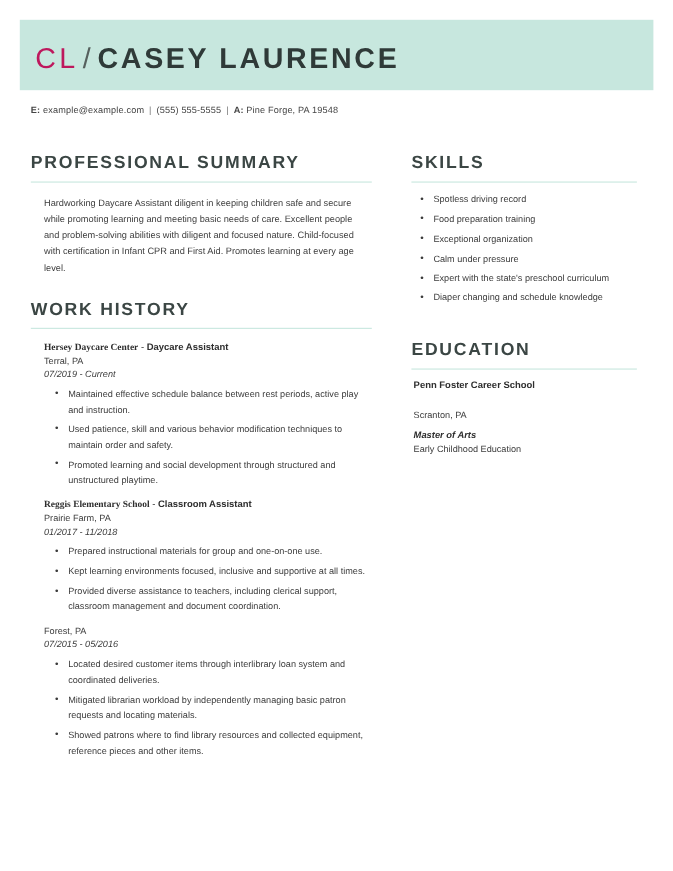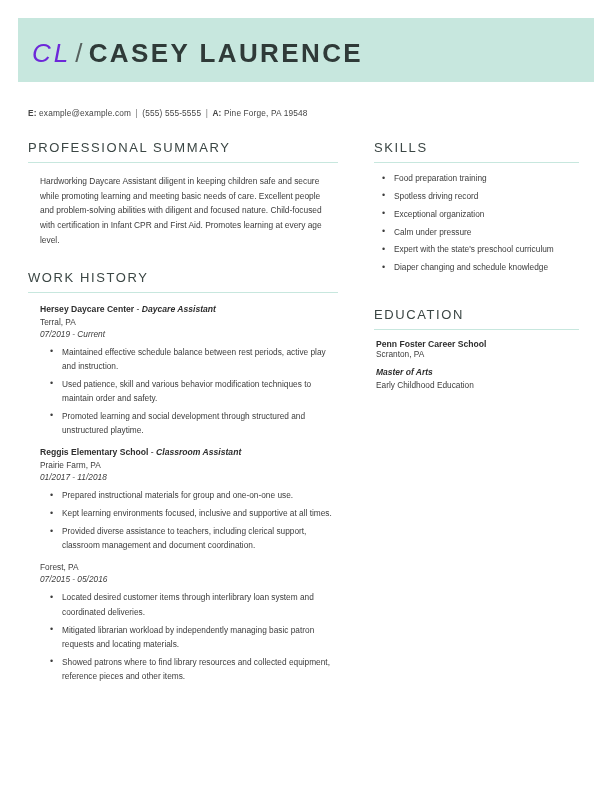--- a/index.html
+++ b/index.html
@@ -36,40 +36,39 @@
     position: absolute;
     left: 32px;
     top: 38px;
     font-size: 26px;
     letter-spacing: 2.2px;
     color: #3f4a47;
     white-space: nowrap;
   }
   .header-initials {
     font-weight: normal;
-    color: #6d28d9;
+    color: #be185d;
     letter-spacing: 3px;
-    font-style: italic;
   }
   .header-sep {
     font-weight: normal;
     color: #56615e;
     padding: 0 4px;
   }
   .header-fullname {
     font-weight: bold;
     color: #2f3a38;
     letter-spacing: 2.4px;
   }
 
   
   .contact-line {
     position: absolute;
     left: 28px;
-    top: 108px;
+    top: 95px;
     font-size: 8.3px;
     color: #444444;
     letter-spacing: 0.15px;
     white-space: nowrap;
   }
   .contact-line b { font-weight: bold; }
   .contact-sep { color: #777; padding: 0 2px; }
 
   
   .col-left {
@@ -79,22 +78,22 @@
     width: 310px;
   }
   .col-right {
     position: absolute;
     left: 374px;
     top: 140px;
     width: 205px;
   }
 
   .section-title {
-    font-size: 13px;
-    font-weight: normal;
+    font-size: 16px;
+    font-weight: bold;
     letter-spacing: 1.6px;
     color: #3b4644;
     padding-bottom: 7px;
     text-transform: uppercase;
   }
   .rule {
     border-bottom: 1px solid #c7e7de;
     height: 0;
     margin-bottom: 11px;
   }
@@ -115,23 +114,23 @@
 
   .section-gap { height: 22px; }
 
   
   .job { padding-left: 12px; margin-bottom: 10px; }
   .job-head {
     font-size: 8.6px;
     color: #2e2e2e;
     margin-bottom: 3px;
   }
-  .job-employer { font-weight: bold; }
+  .job-employer { font-weight: bold; font-family: Liberation Serif, serif; }
   .job-dash { font-weight: normal; }
-  .job-title { font-style: italic; font-weight: bold; }
+  .job-title { font-weight: bold; }
   .job-loc {
     font-size: 8.3px;
     color: #3c3c3c;
     margin-bottom: 2px;
   }
   .job-dates {
     font-size: 8.3px;
     font-style: italic;
     color: #3c3c3c;
     margin-bottom: 6px;
@@ -180,21 +179,21 @@
     top: -0.5px;
     color: #3c3c3c;
     font-size: 9px;
   }
 
   .edu { padding-left: 2px; }
   .edu-school {
     font-size: 8.6px;
     font-weight: bold;
     color: #2e2e2e;
-    margin-bottom: 0;
+    margin-bottom: 17px;
   }
   .edu-loc {
     font-size: 8.3px;
     color: #3c3c3c;
     margin-bottom: 8px;
   }
   .edu-degree {
     font-size: 8.5px;
     font-style: italic;
     font-weight: bold;
@@ -278,22 +277,22 @@
       </ul>
     </div>
 
   </div>
 
   <div class="col-right">
 
     <div class="section-title">SKILLS</div>
     <div class="rule-thin"></div>
     <ul class="skills">
+      <li>Spotless driving record</li>
       <li>Food preparation training</li>
-      <li>Spotless driving record</li>
       <li>Exceptional organization</li>
       <li>Calm under pressure</li>
       <li>Expert with the state's preschool curriculum</li>
       <li>Diaper changing and schedule knowledge</li>
     </ul>
 
     <div style="height:28px"></div>
 
     <div class="section-title">EDUCATION</div>
     <div class="rule-thin"></div>

